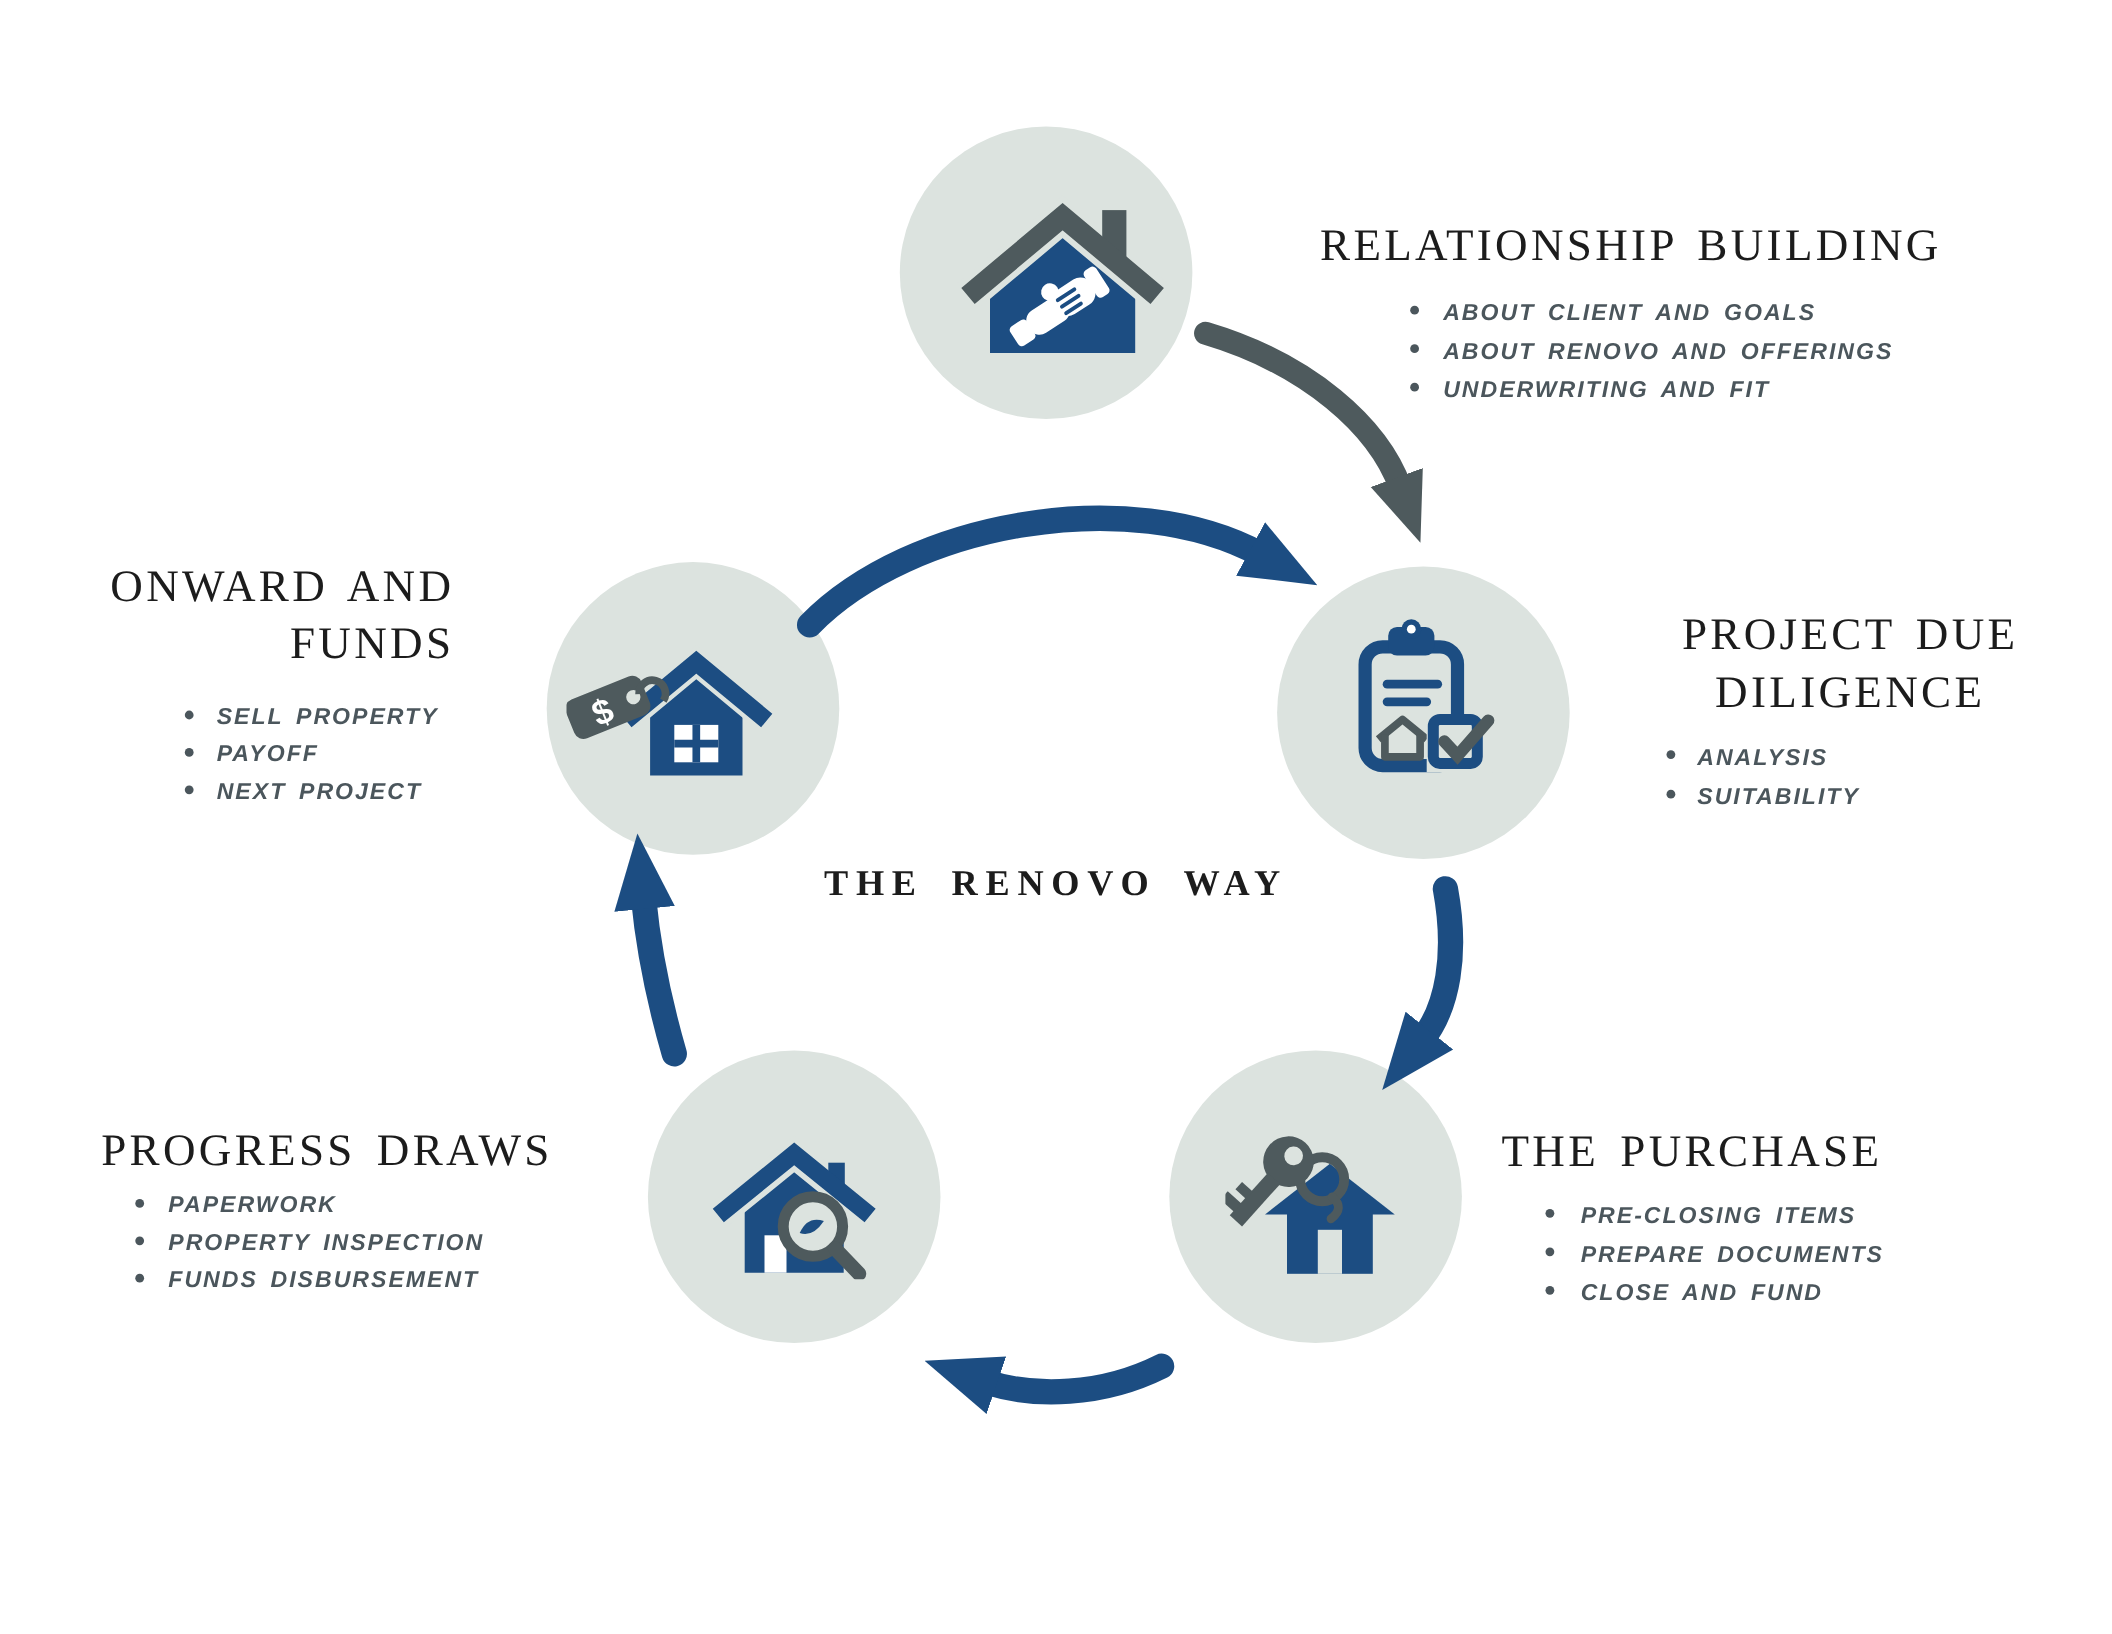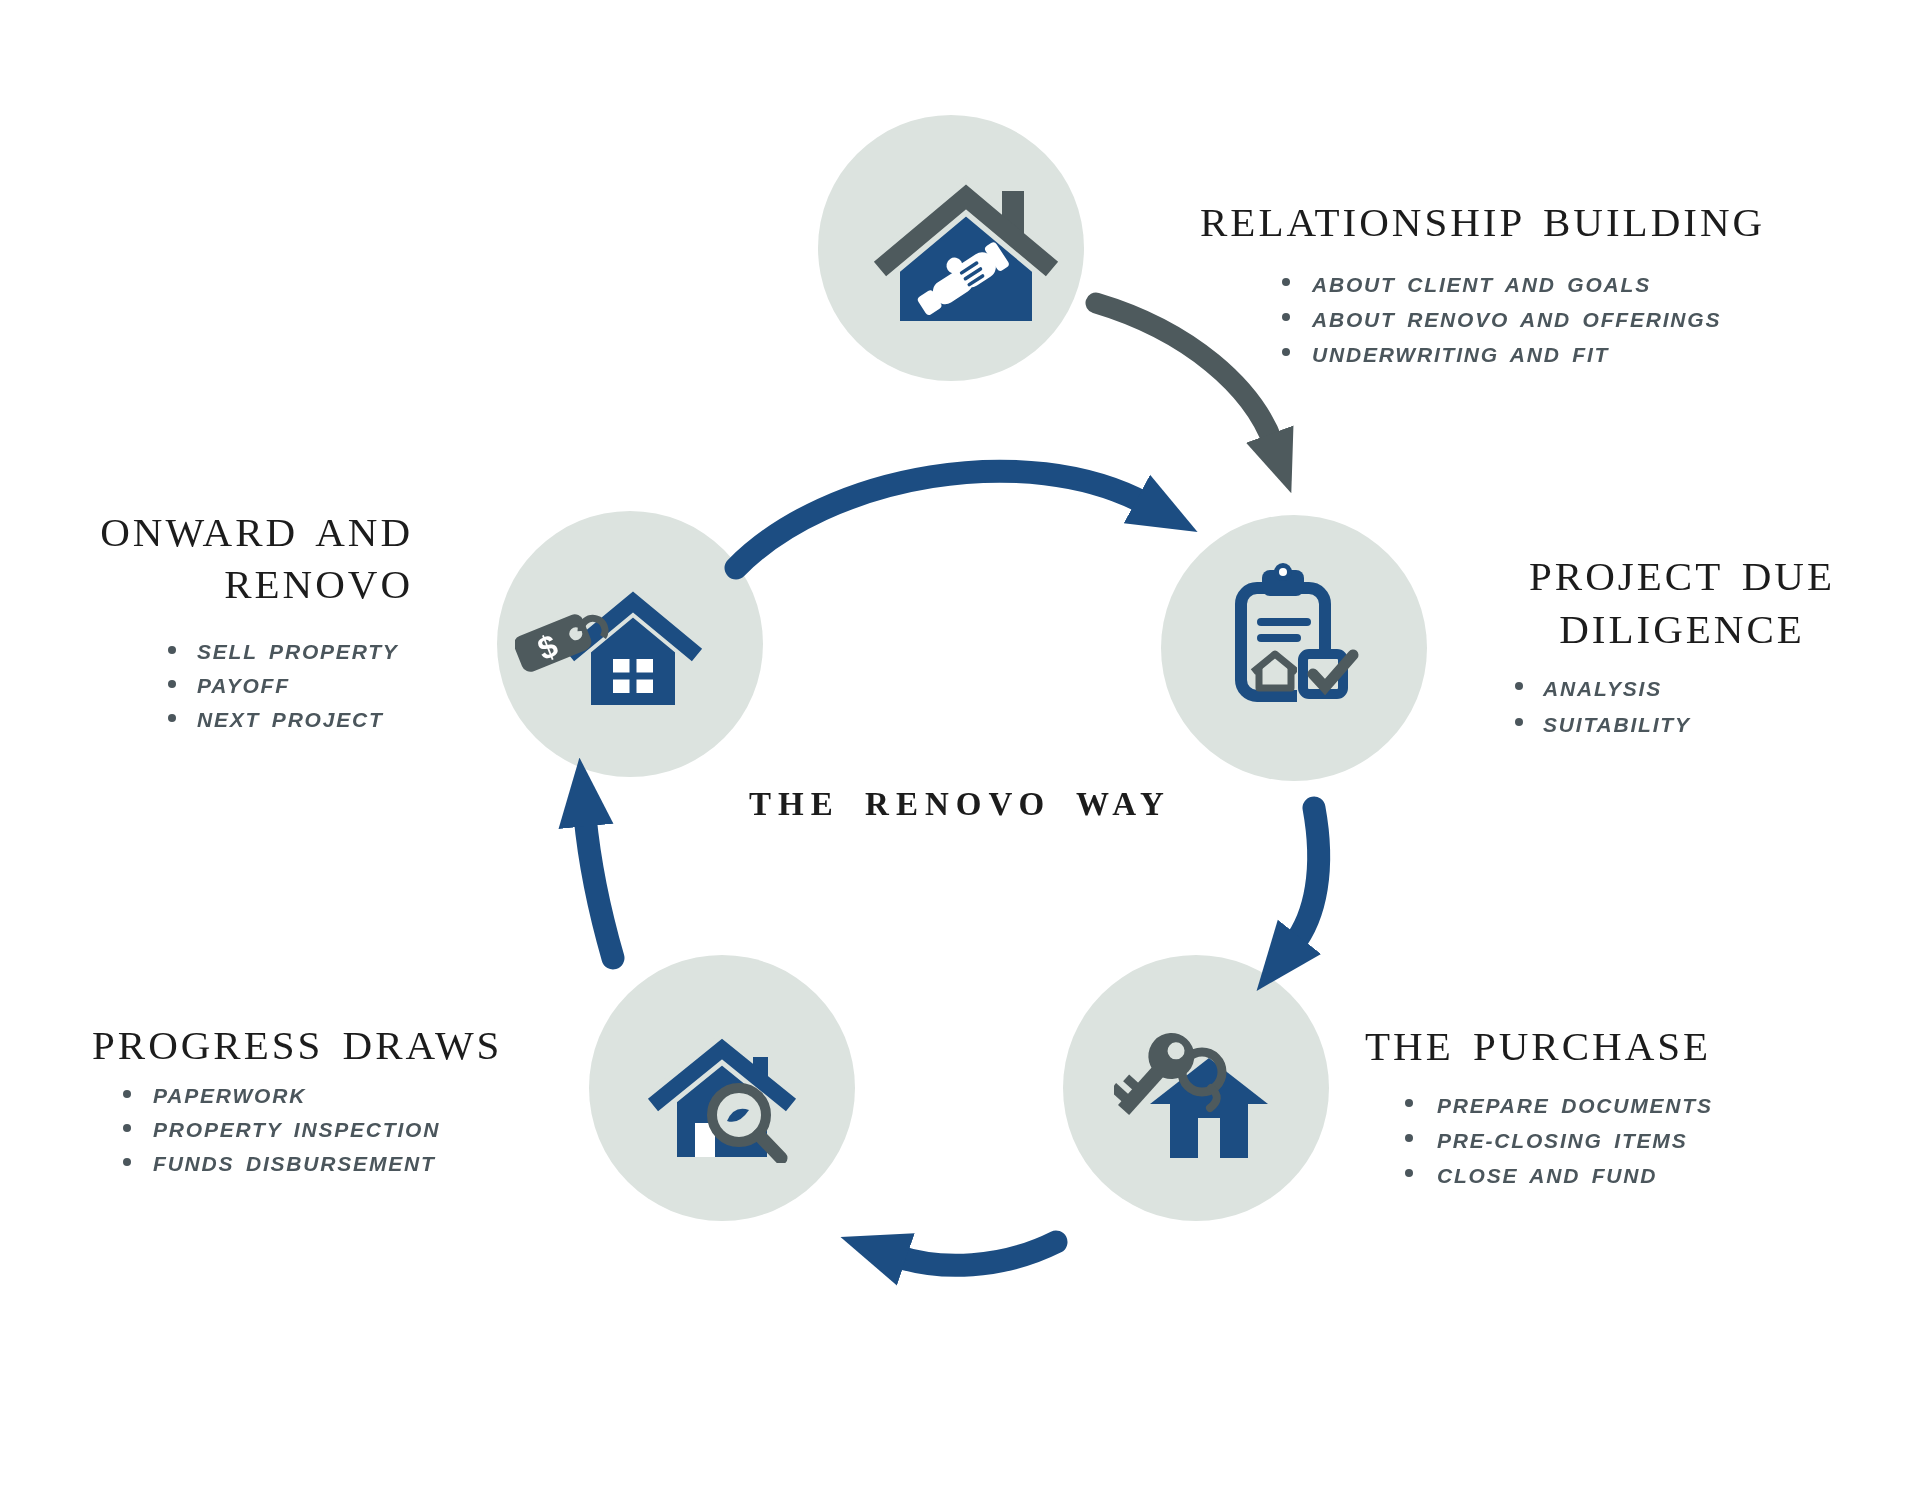--- a/index.html
+++ b/index.html
@@ -192,41 +192,41 @@
       <li>ANALYSIS</li>
       <li>SUITABILITY</li>
     </ul>
   </div>
 
   <div class="stage-text s-purchase">
     <div class="stage-title">
       <span class="title-line">THE PURCHASE</span>
     </div>
     <ul class="bullets">
+      <li>PRE-CLOSING ITEMS</li>
       <li>PREPARE DOCUMENTS</li>
-      <li>PRE-CLOSING ITEMS</li>
       <li>CLOSE AND FUND</li>
     </ul>
   </div>
 
   <div class="stage-text s-draws">
     <div class="stage-title">
       <span class="title-line">PROGRESS DRAWS</span>
     </div>
     <ul class="bullets">
       <li>PAPERWORK</li>
       <li>PROPERTY INSPECTION</li>
       <li>FUNDS DISBURSEMENT</li>
     </ul>
   </div>
 
   <div class="stage-text s-onward">
     <div class="stage-title">
       <span class="title-line">ONWARD AND</span>
-      <span class="title-line">RENOVO</span>
+      <span class="title-line">FUNDS</span>
     </div>
     <ul class="bullets">
       <li>SELL PROPERTY</li>
       <li>PAYOFF</li>
       <li>NEXT PROJECT</li>
     </ul>
   </div>
 
   <div class="center-title">THE RENOVO WAY</div>
 

